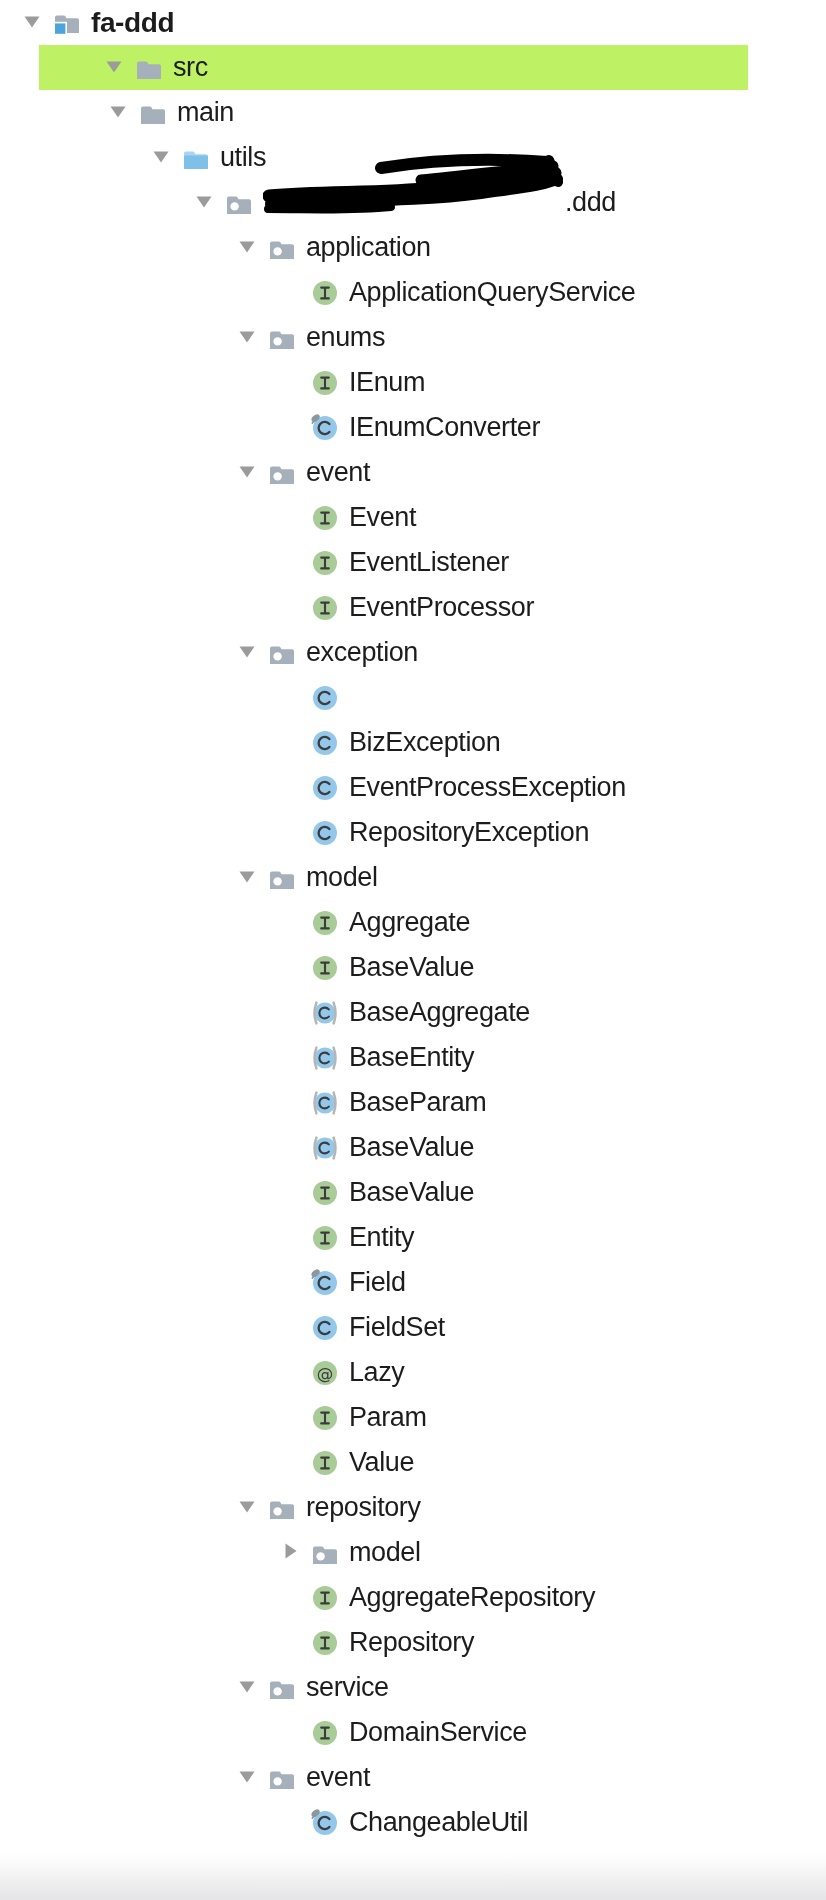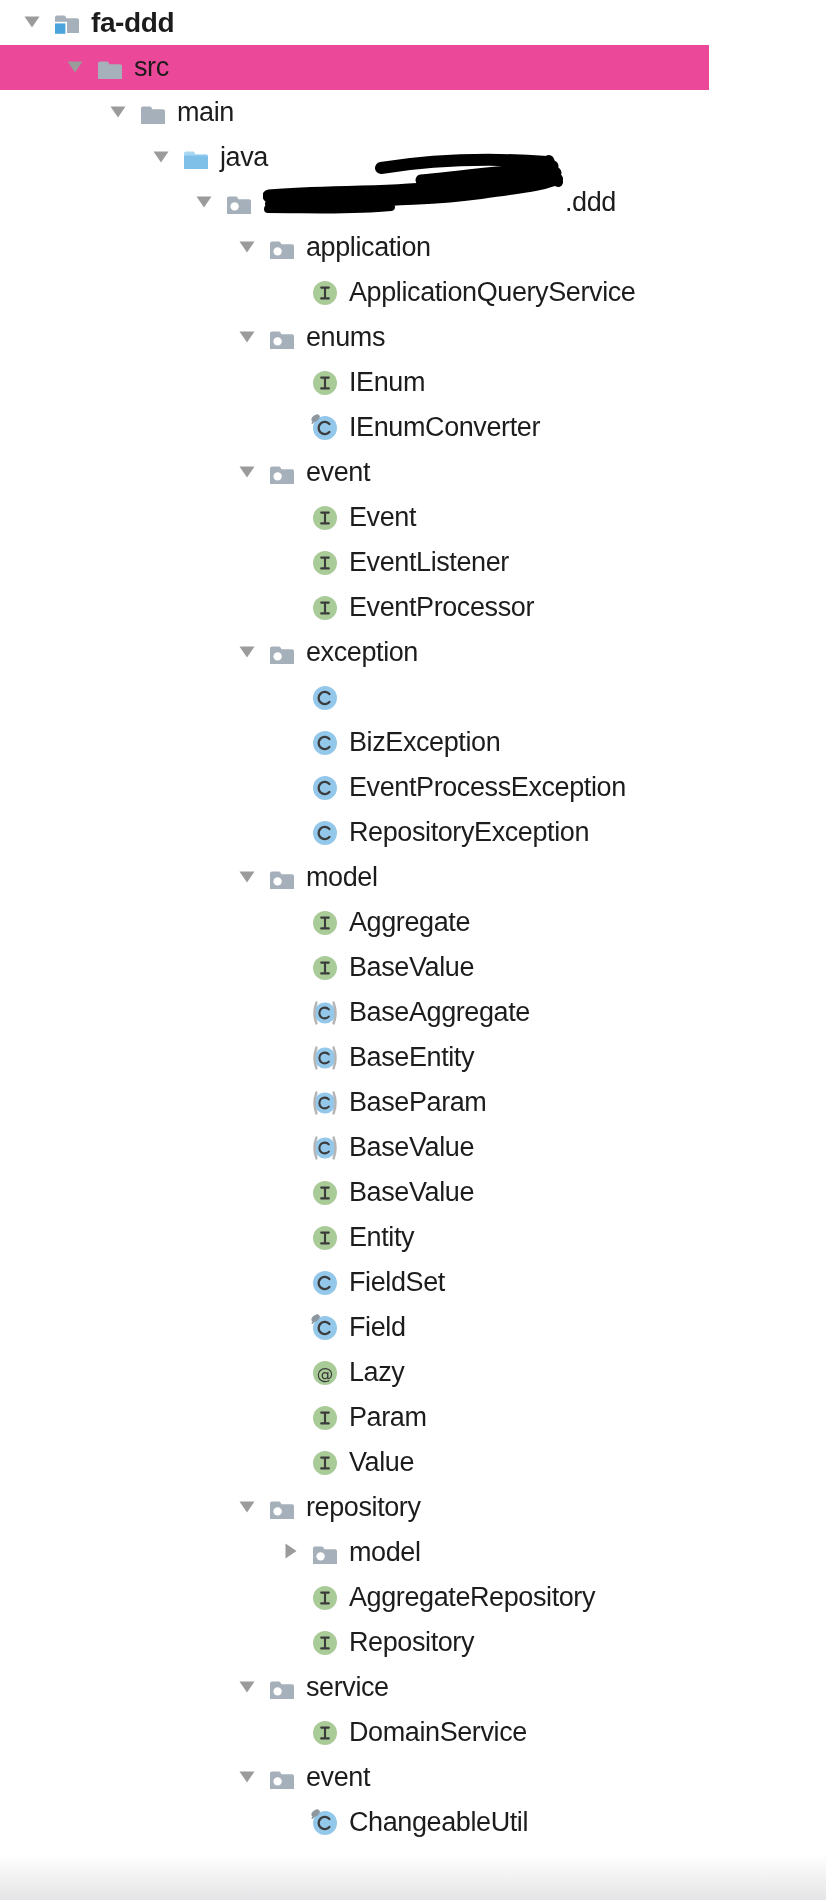--- a/index.html
+++ b/index.html
@@ -6,21 +6,21 @@
   body{
     width:826px;height:1900px;position:relative;overflow:hidden;
     background:#ffffff;
     font-family:"Liberation Sans","DejaVu Sans",sans-serif;
   }
   #tree{position:absolute;top:0;left:0;width:826px;}
   .row{
     display:flex;align-items:center;height:45px;width:709px;
     white-space:nowrap;overflow:visible;
   }
-  .row.selected{background:#ec4899;}
+  .row.selected{background:#bef264;margin-left:39px;}
   .indent{display:inline-block;height:1px;flex:0 0 auto;}
   .arrow{flex:0 0 43px;display:flex;align-items:center;justify-content:center;height:45px;}
   .icon{flex:0 0 30px;display:flex;align-items:center;height:45px;margin-right:8px;position:relative;}
   .label{
     font-size:27px;color:#1c1c1c;letter-spacing:-0.4px;
     display:flex;align-items:center;
   }
   .row.bold .label{font-weight:bold;font-size:28px;}
   .scribble{position:relative;top:-16px;margin-right:2px;}
   #bottom-fade{
@@ -85,21 +85,21 @@
         <span><svg width="22" height="22" viewBox="0 0 22 22" xmlns="http://www.w3.org/2000/svg">
             <path d="M3.5 6.5 h15 L11 17.5 Z" fill="#9b9b9b"></path>
           </svg></span>
       </span>
     <span class="icon">
         <svg width="28" height="26" viewBox="0 0 28 26" xmlns="http://www.w3.org/2000/svg">
           <path d="M2 24 V8.4 C2 7.3 2.9 6.4 4 6.4 H10.8 C11.6 6.4 12.2 6.8 12.5 7.4 L13.4 9.3 H24 C25.1 9.3 26 10.2 26 11.3 V24 Z" fill="#a8d5f2"></path>
           <rect x="2" y="10.4" width="24" height="13.6" rx="1" fill="#7fc0e9"></rect>
         </svg>
       </span>
-    <span class="label">java</span>
+    <span class="label">utils</span>
   </div>
 
   <div class="row">
     <span class="indent" style="width: 182px;"></span>
     <span class="arrow">
         <span><svg width="22" height="22" viewBox="0 0 22 22" xmlns="http://www.w3.org/2000/svg">
             <path d="M3.5 6.5 h15 L11 17.5 Z" fill="#9b9b9b"></path>
           </svg></span>
       </span>
     <span class="icon">
@@ -430,44 +430,44 @@
     <span class="label">Entity</span>
   </div>
 
   <div class="row">
     <span class="indent" style="width: 268px;"></span>
     <span class="arrow"></span>
     <span class="icon">
         <svg width="28" height="28" viewBox="0 0 28 28" xmlns="http://www.w3.org/2000/svg">
           <circle cx="14" cy="14" r="12" fill="#94c8eb"></circle>
           <path d="M18.4 10.1 A6.1 6.1 0 1 0 18.4 17.9" stroke="#3b3b3b" stroke-width="2.3" fill="none" stroke-linecap="round"></path>
-        </svg>
-      </span>
-    <span class="label">FieldSet</span>
-  </div>
-
-  <div class="row">
-    <span class="indent" style="width: 268px;"></span>
-    <span class="arrow"></span>
-    <span class="icon">
-        <svg width="28" height="28" viewBox="0 0 28 28" xmlns="http://www.w3.org/2000/svg">
-          <circle cx="14" cy="14" r="12" fill="#94c8eb"></circle>
-          <path d="M18.4 10.1 A6.1 6.1 0 1 0 18.4 17.9" stroke="#3b3b3b" stroke-width="2.3" fill="none" stroke-linecap="round"></path>
           <ellipse cx="4.6" cy="4.2" rx="4.6" ry="3" transform="rotate(-38 4.6 4.2)" fill="#8e969e"></ellipse>
           <path d="M1.4 9 L3.4 6.2" stroke="#8e969e" stroke-width="1.8" stroke-linecap="round"></path>
         </svg>
       </span>
     <span class="label">Field</span>
   </div>
 
   <div class="row">
     <span class="indent" style="width: 268px;"></span>
     <span class="arrow"></span>
     <span class="icon">
         <svg width="28" height="28" viewBox="0 0 28 28" xmlns="http://www.w3.org/2000/svg">
+          <circle cx="14" cy="14" r="12" fill="#94c8eb"></circle>
+          <path d="M18.4 10.1 A6.1 6.1 0 1 0 18.4 17.9" stroke="#3b3b3b" stroke-width="2.3" fill="none" stroke-linecap="round"></path>
+        </svg>
+      </span>
+    <span class="label">FieldSet</span>
+  </div>
+
+  <div class="row">
+    <span class="indent" style="width: 268px;"></span>
+    <span class="arrow"></span>
+    <span class="icon">
+        <svg width="28" height="28" viewBox="0 0 28 28" xmlns="http://www.w3.org/2000/svg">
           <circle cx="14" cy="14" r="12" fill="#a9cb97"></circle>
           <text x="14" y="19.6" text-anchor="middle" font-size="16.5" font-family="DejaVu Sans, sans-serif" fill="#3b3b3b">@</text>
         </svg>
       </span>
     <span class="label">Lazy</span>
   </div>
 
   <div class="row">
     <span class="indent" style="width: 268px;"></span>
     <span class="arrow"></span>

